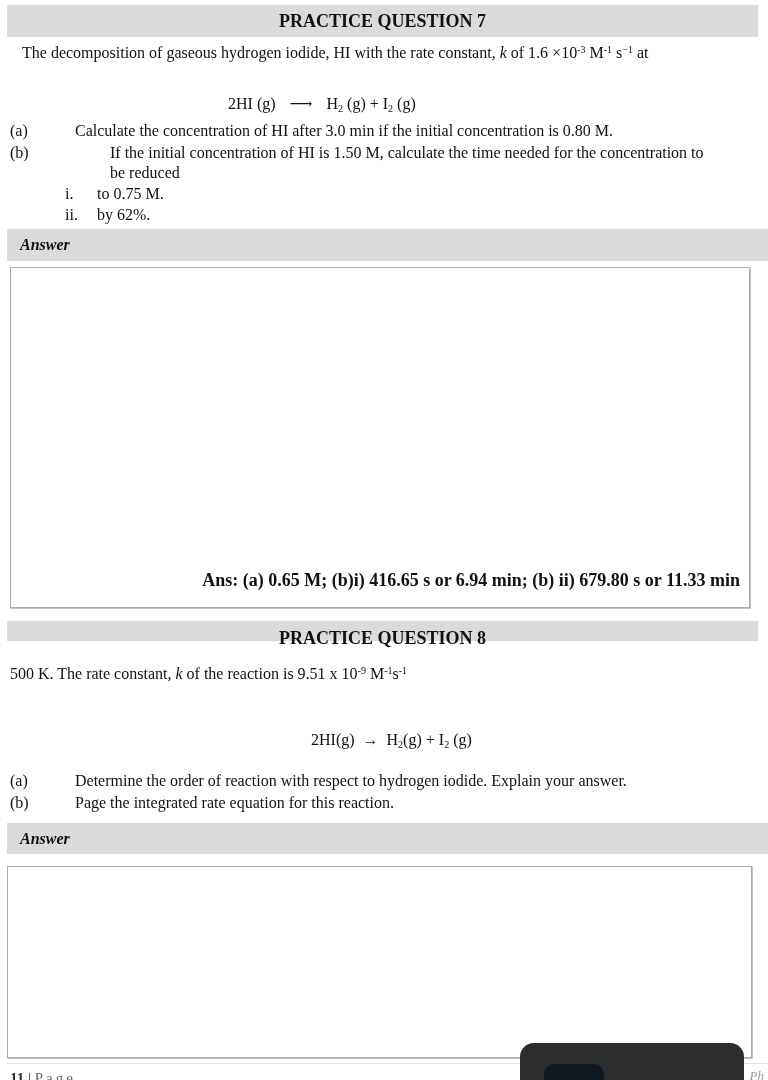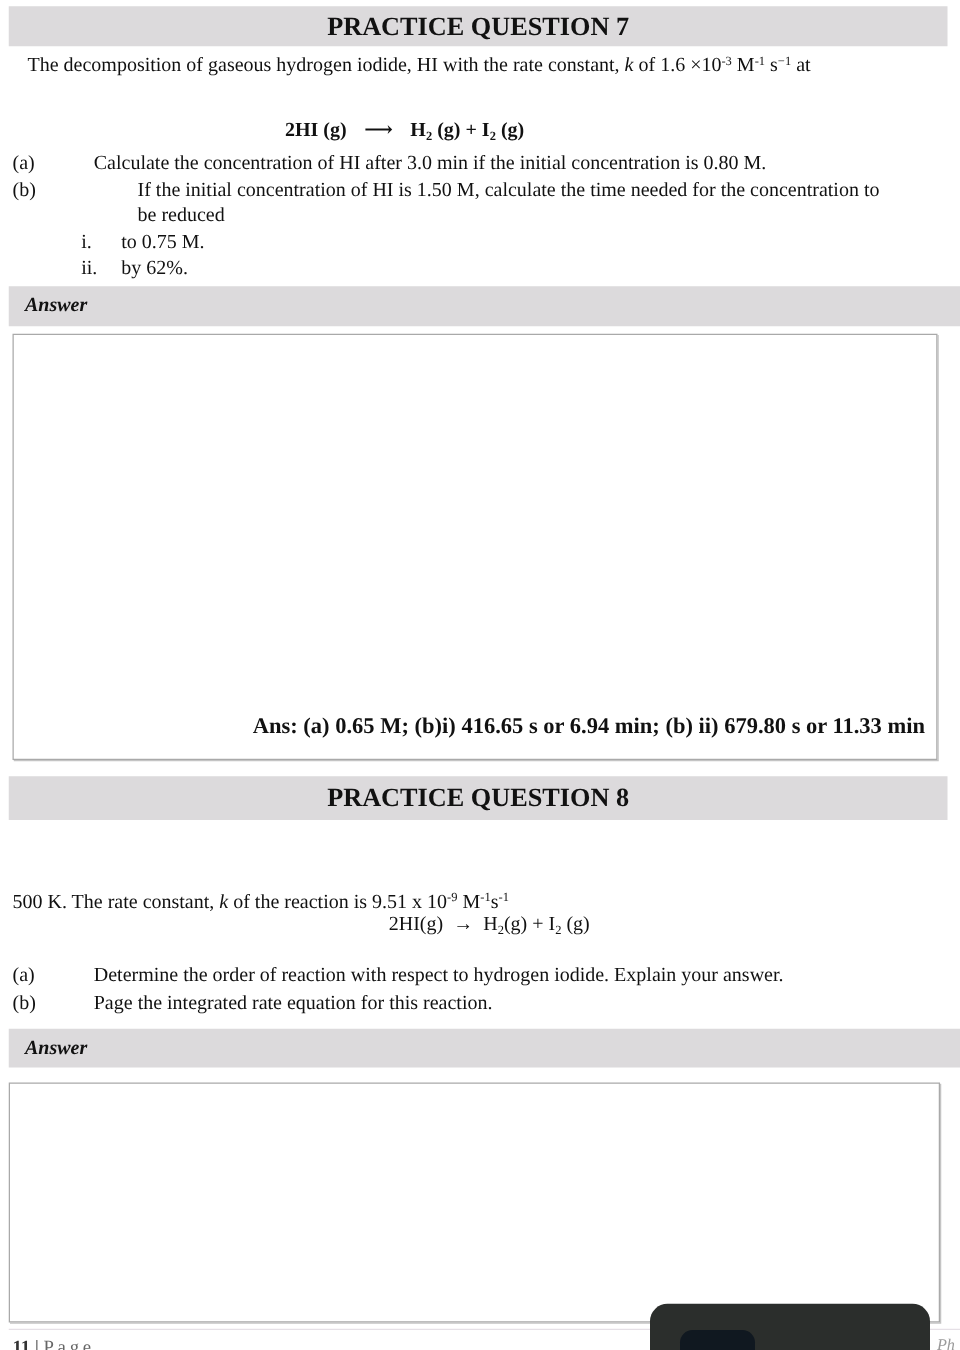--- a/index.html
+++ b/index.html
@@ -8,21 +8,21 @@
     background: #ffffff;
     font-family: "Liberation Serif", "DejaVu Serif", serif;
     color: #111;
   }
   .abs { position: absolute; }
   .band {
     position: absolute; left: 7px; width: 751px;
     background: #dcdadc;
   }
   .band-title {
-    text-align: center; font-weight: bold; font-size: 21px;
+    text-align: center; font-weight: bold; font-size: 18px;
     line-height: 32px;
   }
   .band-answer {
     font-weight: bold; font-style: italic; font-size: 16px;
     padding-left: 13px; line-height: 32px;
   }
   .para { font-size: 16px; line-height: 20px; }
   sup { font-size: 10px; vertical-align: top; position: relative; top: -3px; }
   sub { font-size: 10px; vertical-align: baseline; position: relative; top: 3px; }
   .eq { position: absolute; font-size: 16px; }
@@ -63,21 +63,21 @@
 <div class="band band-title" style="top:5px;height:32px;">
   <span>PRACTICE QUESTION 7</span>
 </div>
 
 <div class="abs para" style="left:22px;top:43px;width:750px;">
   <div style="white-space:nowrap;">
     <span>The decomposition of gaseous hydrogen iodide, HI with the rate constant, </span><i>k</i><span> of 1.6 ×10</span><sup>-3</sup><span> M</span><sup>-1</sup><span> s</span><sup>−1</sup><span> at</span>
   </div>
 </div>
 
-<div class="eq" style="left:228px;top:94px;font-weight:bold;">
+<div class="eq" style="left:228px;top:94px;">
   <span>2HI (g)</span>
   <span style="margin:0 10px;">⟶</span>
   <span>H</span><sub>2</sub><span> (g) + I</span><sub>2</sub><span> (g)</span>
 </div>
 
 <div class="item" style="left:0;top:121px;width:768px;height:20px;">
   <span class="label">(a)</span>
   <span class="text">Calculate the concentration of HI after 3.0 min if the initial concentration is 0.80 M.</span>
 </div>
 <div class="item" style="left:0;top:143px;width:768px;height:40px;">
@@ -96,26 +96,26 @@
   <span class="abs" style="left:97px;">by 62%.</span>
 </div>
 
 <div class="band band-answer" style="top:229px;height:32px;">
   <span>Answer</span>
 </div>
 
 <div class="box" style="left:10px;top:267px;width:738px;height:339px;"></div>
 <div class="ans-line">Ans: (a) 0.65 M; (b)i) 416.65 s or 6.94 min; (b) ii) 679.80 s or 11.33 min</div>
 
-<div class="band band-title" style="top:621px;height:35px;line-height:35px;">
+<div class="band band-title" style="top:621px;height:20px;line-height:35px;">
   <span>PRACTICE QUESTION 8</span>
 </div>
 
 <div class="abs para" style="left:10px;top:664px;width:750px;">
-  <div style="white-space:nowrap;margin-top:48px;">
+  <div style="white-space:nowrap;">
     <span>500 K. The rate constant, </span><i>k</i><span> of the reaction is 9.51 x 10</span><sup>-9</sup><span> M</span><sup>-1</sup><span>s</span><sup>-1</sup>
   </div>
 </div>
 
 <div class="eq" style="left:311px;top:731px;">
   <span>2HI(g)</span>
   <span style="margin:0 4px;">→</span>
   <span>H</span><sub>2</sub><span>(g) + I</span><sub>2</sub><span> (g)</span>
 </div>
 

